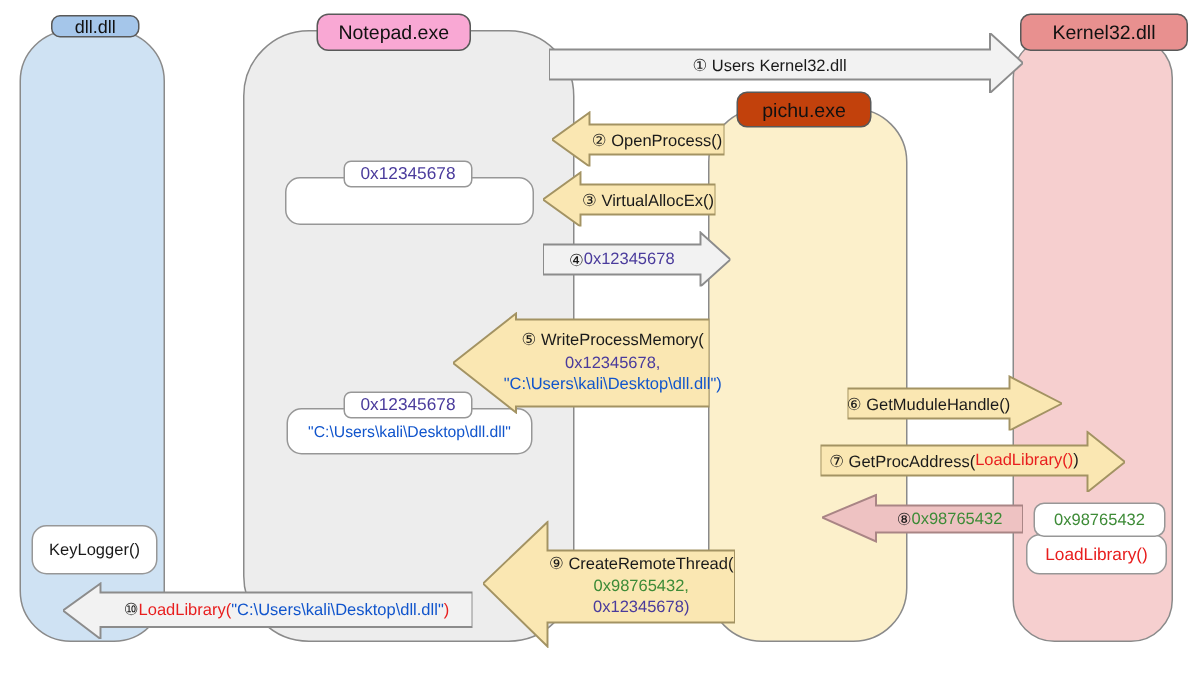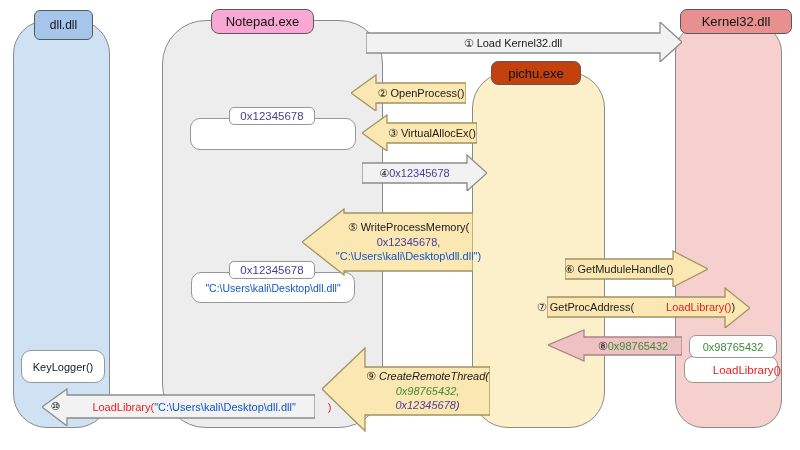--- a/index.html
+++ b/index.html
@@ -13,34 +13,34 @@
   .arrow{position:absolute;z-index:4;}
   .arrow svg{position:absolute;left:0;top:0;display:block;}
   .fill-gray{fill:#f2f2f2;stroke:#8c8c8c;stroke-width:1.3;}
   .fill-yellow{fill:#fae7b2;stroke:#a39363;stroke-width:1.3;}
   .fill-pink{fill:#eec2c2;stroke:#a98585;stroke-width:1.3;}
   .alabel{position:absolute;display:flex;align-items:center;justify-content:center;
           white-space:nowrap;font-size:11px;z-index:5;}
   .alabel.multi{flex-direction:column;line-height:14.5px;}
   .c-purple{color:#4a3b9c;}
   .c-blue{color:#1155cc;}
-  .c-red{color:#e81e1e;padding-left:32px;}
+  .c-red{color:#e81e1e;}
   .c-green{color:#3d8b37;}
 </style>
 </head>
 <body>
 
 <div id="canvas">
 
   <div class="pbox" style="left:13px;top:20px;width:97px;height:408px;border-radius:34px;background:#cfe2f3;"></div>
   <div class="pbox" style="left:162px;top:20px;width:221px;height:408px;border-radius:44px;background:#ededed;"></div>
   <div class="pbox" style="left:472px;top:72px;width:133px;height:356px;border-radius:36px;background:#fcf0cb;"></div>
   <div class="pbox" style="left:675px;top:24px;width:107px;height:404px;border-radius:28px;background:#f6cfcf;"></div>
 
-  <div class="tab" style="left:34px;top:10px;width:59px;height:30px;border-radius:6px;background:#a5c6ea;font-size:12px;">
+  <div class="tab" style="left:34px;top:10px;width:59px;height:15px;border-radius:6px;background:#a5c6ea;font-size:12px;">
     <span>dll.dll</span>
   </div>
   <div class="tab" style="left:211px;top:9px;width:103px;height:25px;border-radius:8px;background:#f9a8d4;">
     <span>Notepad.exe</span>
   </div>
   <div class="tab" style="left:491px;top:61px;width:90px;height:24px;border-radius:7px;background:#c2410c;">
     <span>pichu.exe</span>
   </div>
   <div class="tab" style="left:680px;top:9px;width:112px;height:25px;border-radius:7px;background:#e8908f;">
     <span>Kernel32.dll</span>
@@ -67,25 +67,25 @@
   </div>
   <div class="wbox" style="left:689px;top:335px;width:88px;height:23px;border-radius:7px;font-size:11px;z-index:3;">
     <span class="c-green">0x98765432</span>
   </div>
 
   <div class="arrow" style="left:366px;top:22px;width:316px;height:40px;">
     <svg width="316" height="40" viewBox="0 0 316 40">
       <polygon class="fill-gray" points="0,11 294,11 294,0 316,20 294,40 294,31 0,31"></polygon>
     </svg>
     <div class="alabel" style="left:0;top:11px;width:294px;height:20px;">
-      <span>① Load Kernel32.dll</span>
+      <span>① Users Kernel32.dll</span>
     </div>
   </div>
 
-  <div class="arrow" style="left:351px;top:74px;width:115px;height:37px;">
+  <div class="arrow" style="left:368px;top:74px;width:115px;height:37px;">
     <svg width="115" height="37" viewBox="0 0 115 37">
       <polygon class="fill-yellow" points="0,19 25,1 25,9 115,9 115,29 25,29 25,37"></polygon>
     </svg>
     <div class="alabel" style="left:25px;top:9px;width:90px;height:20px;">
       <span>② OpenProcess()</span>
     </div>
   </div>
 
   <div class="arrow" style="left:362px;top:114px;width:115px;height:37px;">
     <svg width="115" height="37" viewBox="0 0 115 37">
@@ -140,21 +140,21 @@
   <div class="arrow" style="left:548px;top:329px;width:134px;height:33px;">
     <svg width="134" height="33" viewBox="0 0 134 33">
       <polygon class="fill-pink" points="0,16 36,1 36,8 134,8 134,26 36,26 36,32"></polygon>
     </svg>
     <div class="alabel" style="left:36px;top:8px;width:98px;height:18px;">
       <span>⑧ </span>
       <span class="c-green">0x98765432</span>
     </div>
   </div>
 
-  <div class="arrow" style="left:322px;top:347px;width:168px;height:85px;font-style:italic;">
+  <div class="arrow" style="left:322px;top:347px;width:168px;height:85px;">
     <svg width="168" height="85" viewBox="0 0 168 85">
       <polygon class="fill-yellow" points="0,42 43,1 43,20 168,20 168,68 43,68 43,84"></polygon>
     </svg>
     <div class="alabel multi" style="left:43px;top:20px;width:125px;height:48px;">
       <span>⑨ CreateRemoteThread(</span>
       <span class="c-green">0x98765432,</span>
       <span class="c-purple">0x12345678)</span>
     </div>
   </div>
 

